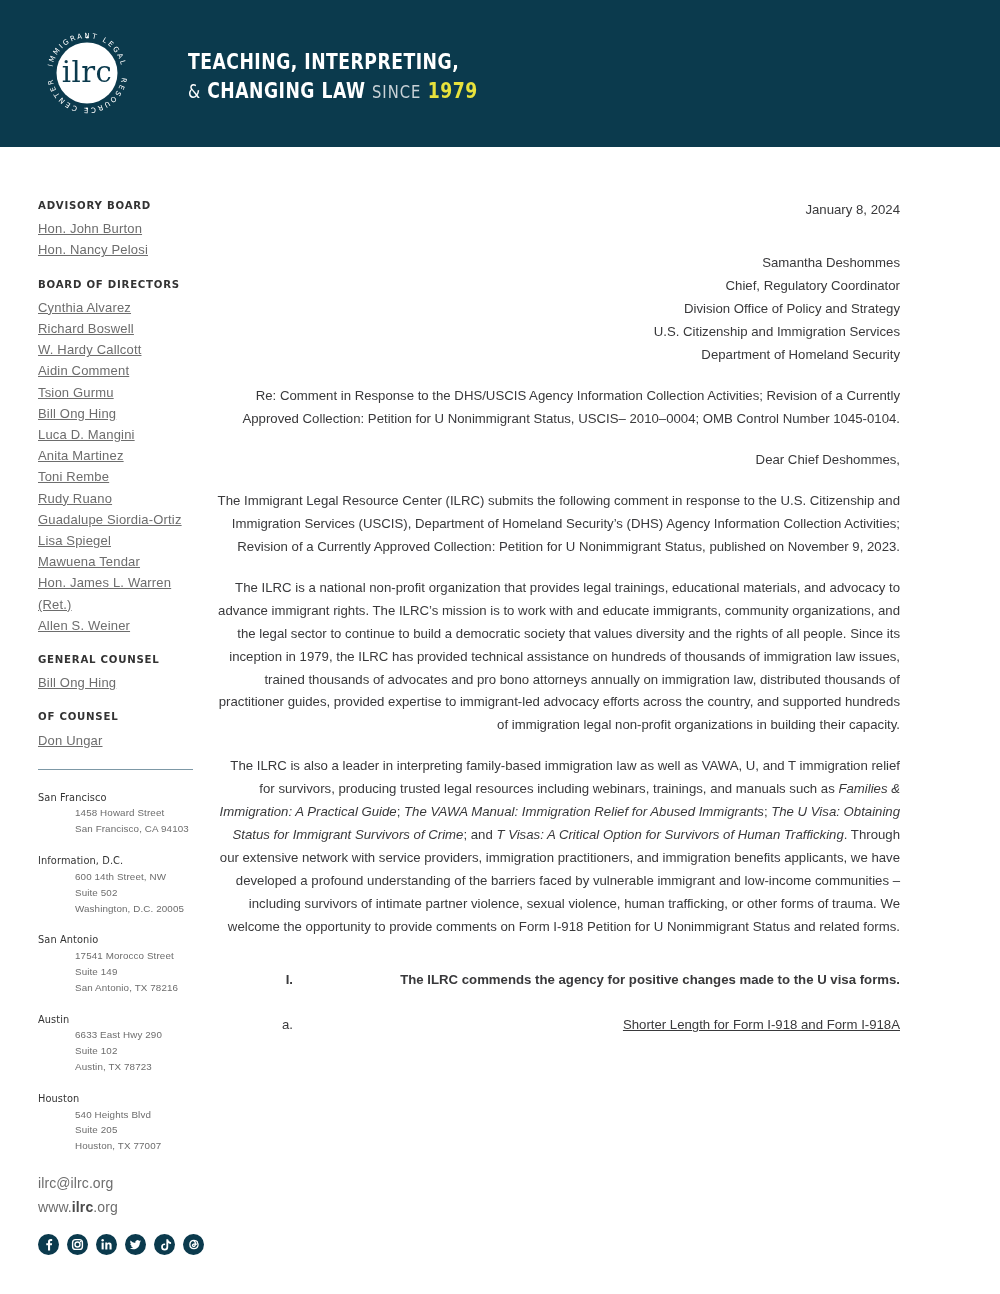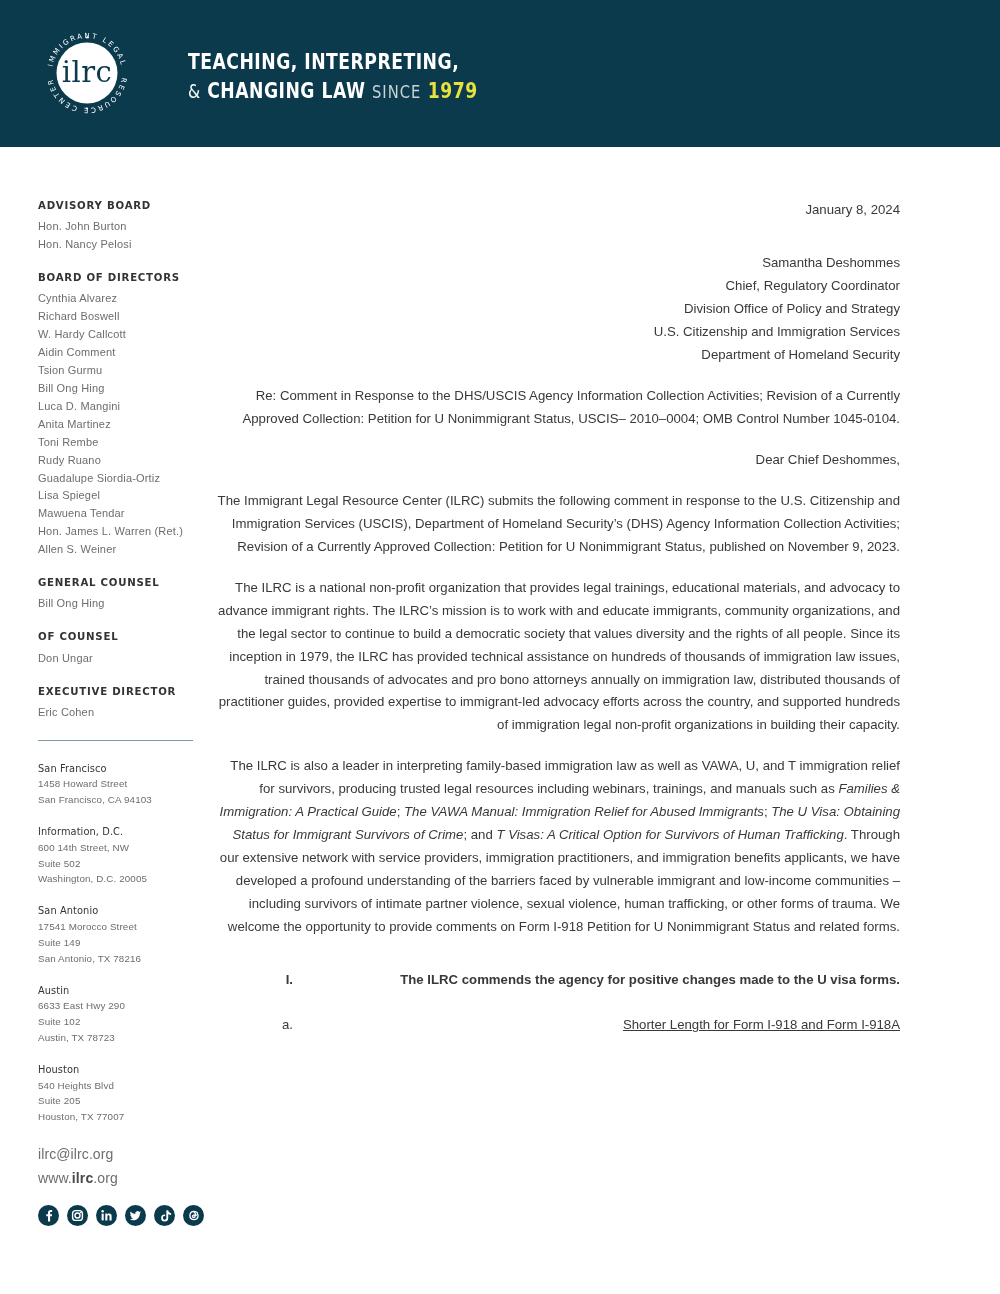--- a/index.html
+++ b/index.html
@@ -86,24 +86,25 @@
   .sb-head {
     font-family: "DejaVu Sans", sans-serif;
     font-size: 10.2px;
     font-weight: 700;
     letter-spacing: 0.75px;
     color: #333333;
     margin-bottom: 6px;
     line-height: 1.3;
   }
   .sb-item {
-    font-size: 11px;
+    font-size: 13px;
     color: #6d6d6d;
     line-height: 1.63;
     letter-spacing: 0.18px;
+    text-decoration: underline;
   }
   .sb-divider {
     width: 155px;
     height: 1px;
     background: #7d98a6;
     margin: 18px 0 20px 0;
   }
   .addr-block { margin-bottom: 16px; }
   .addr-city {
     font-family: "DejaVu Sans", sans-serif;
@@ -111,20 +112,21 @@
     font-weight: 400;
     color: #333333;
     line-height: 1.6;
     letter-spacing: 0.1px;
   }
   .addr-line {
     font-size: 9.8px;
     color: #6d6d6d;
     line-height: 1.62;
     letter-spacing: 0.12px;
+    margin-left: 37px;
   }
   .contact-block { margin-top: 18px; margin-bottom: 14px; }
   .contact-line {
     font-size: 14px;
     color: #6d6d6d;
     line-height: 1.7;
     letter-spacing: 0.1px;
   }
   .contact-line b { color: #4a4a4a; }
   .social-row {
@@ -245,24 +247,20 @@
           <div class="sb-item">Allen S. Weiner</div>
         </div>
         <div class="sb-group">
           <div class="sb-head">GENERAL COUNSEL</div>
           <div class="sb-item">Bill Ong Hing</div>
         </div>
         <div class="sb-group">
           <div class="sb-head">OF COUNSEL</div>
           <div class="sb-item">Don Ungar</div>
         </div>
-        <div class="sb-group">
-          <div class="sb-head">EXECUTIVE DIRECTOR</div>
-          <div class="sb-item">Eric Cohen</div>
-        </div>
       </div>
     <div class="sb-divider"></div>
     <div id="sb-offices">
         <div class="addr-block">
           <div class="addr-city">San Francisco</div>
           <div class="addr-line">1458 Howard Street</div>
           <div class="addr-line">San Francisco, CA 94103</div>
         </div>
         <div class="addr-block">
           <div class="addr-city">Information, D.C.</div>

